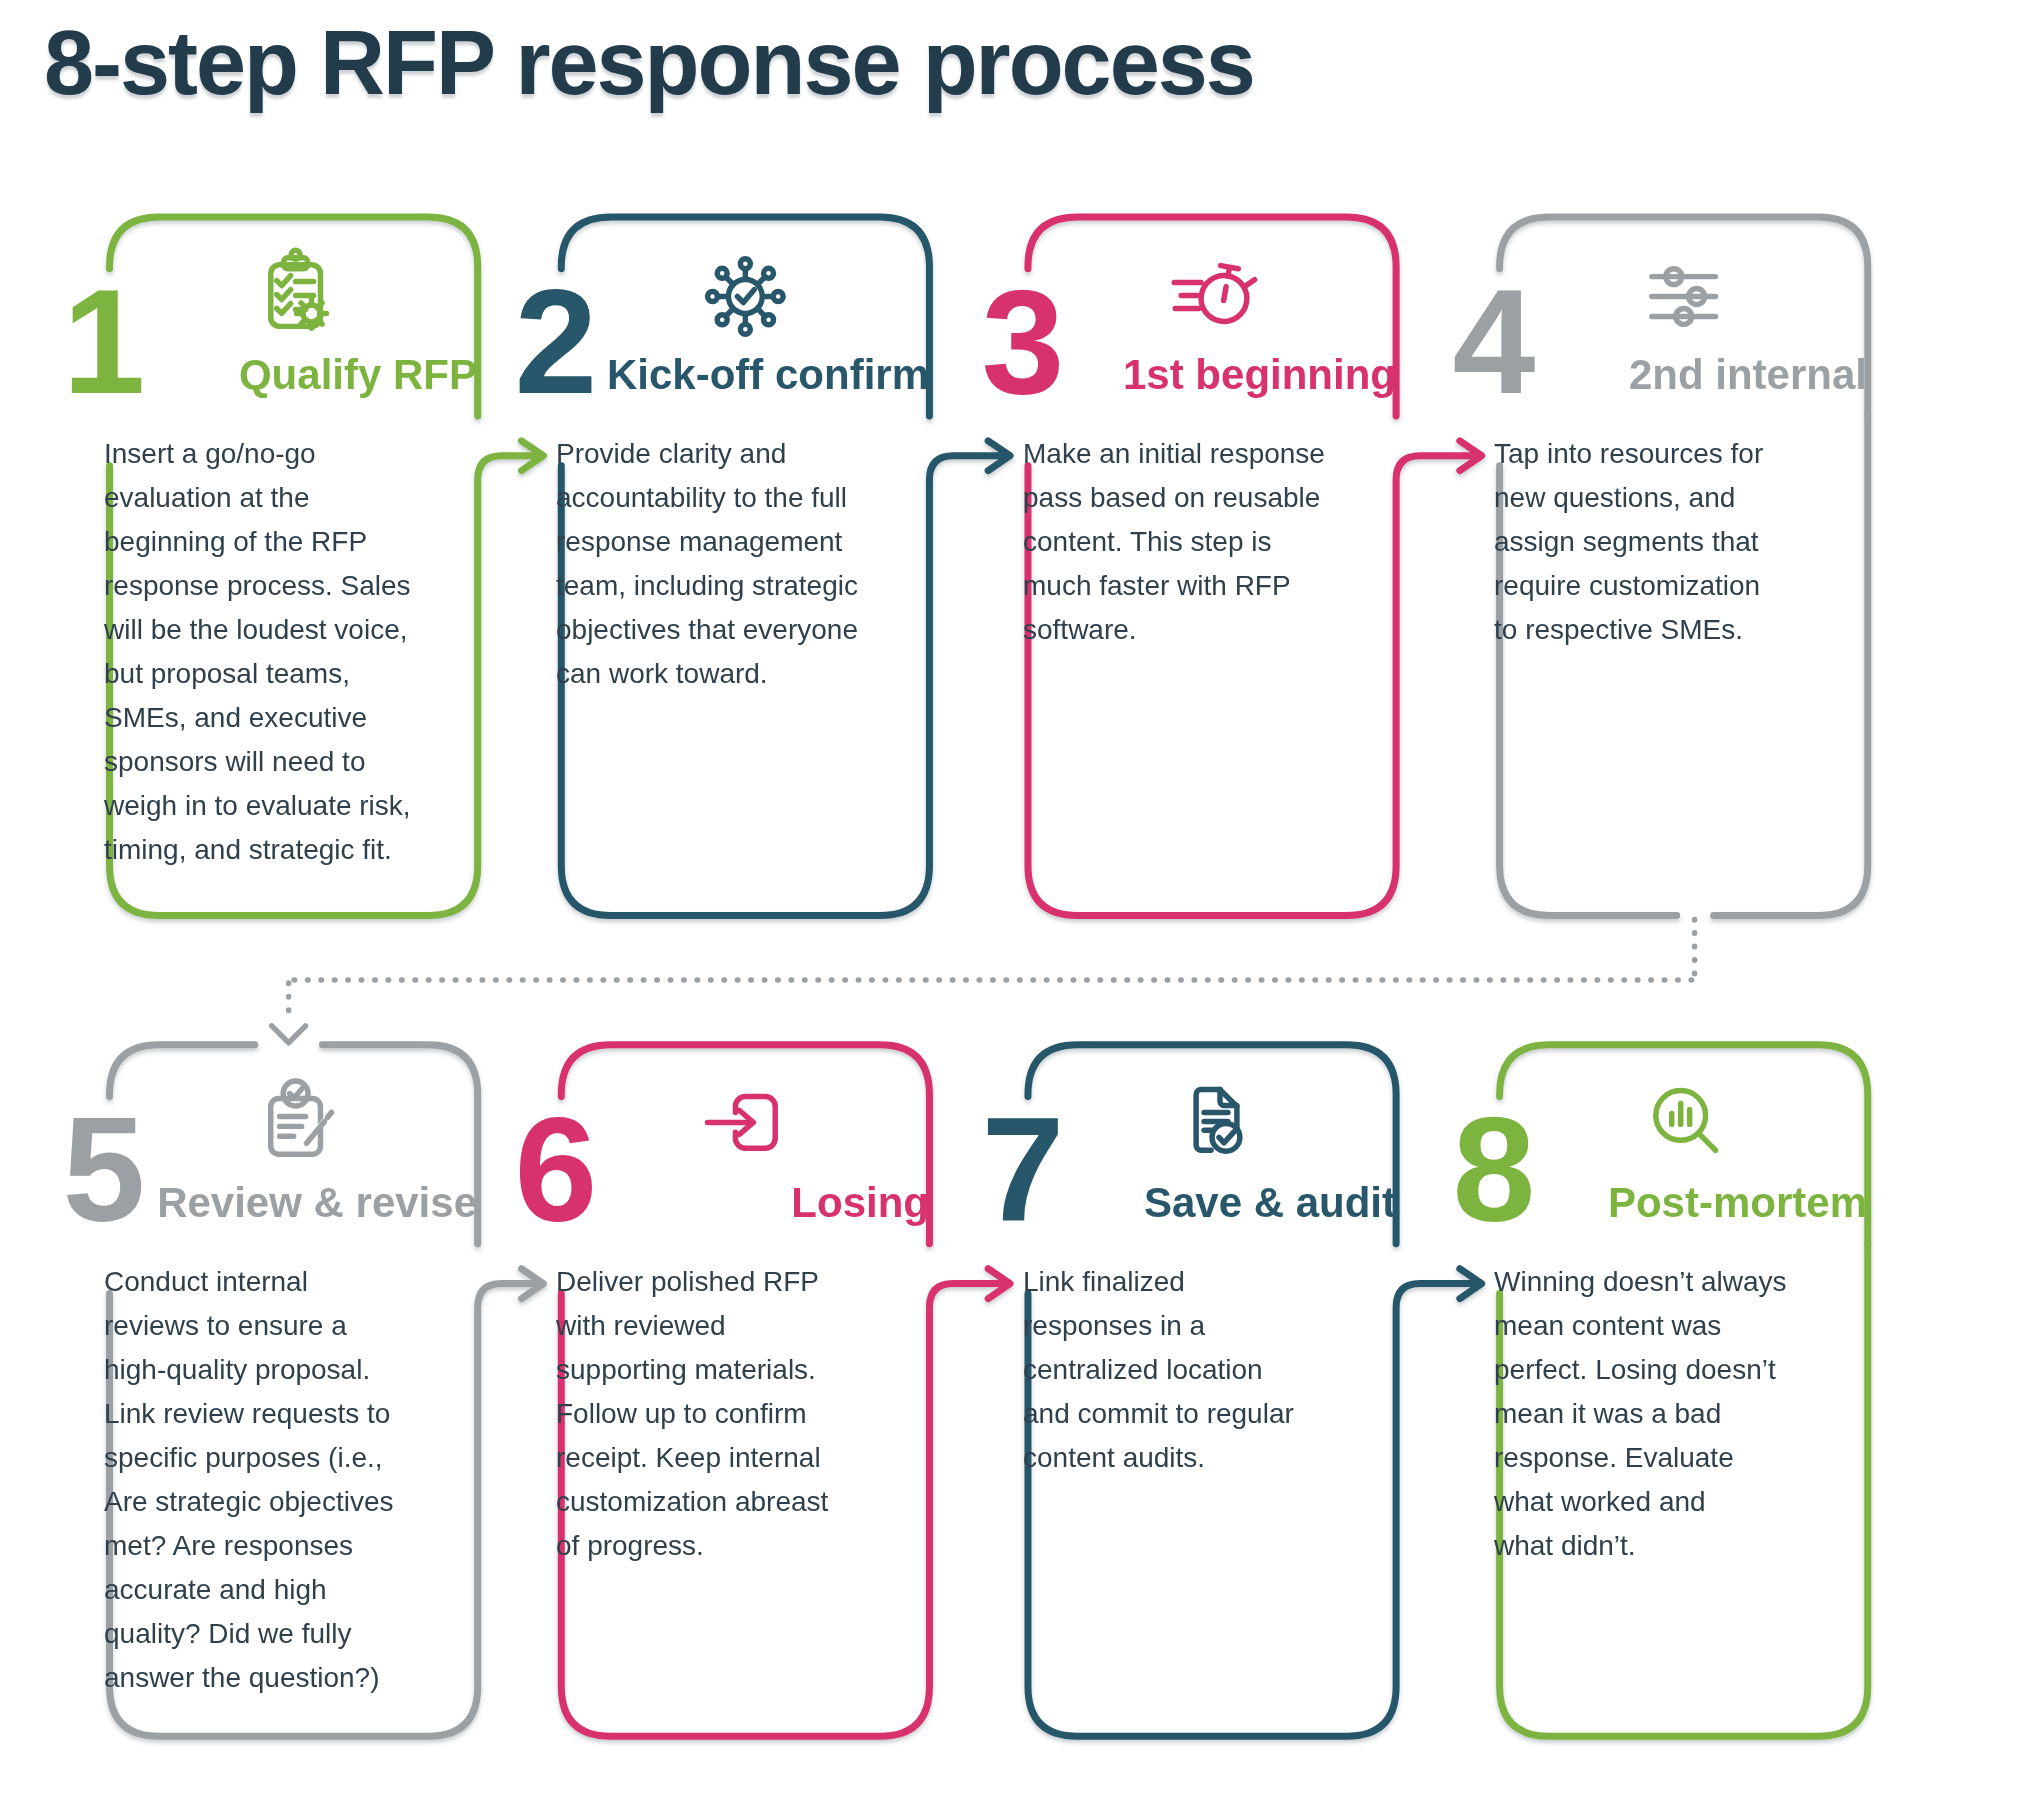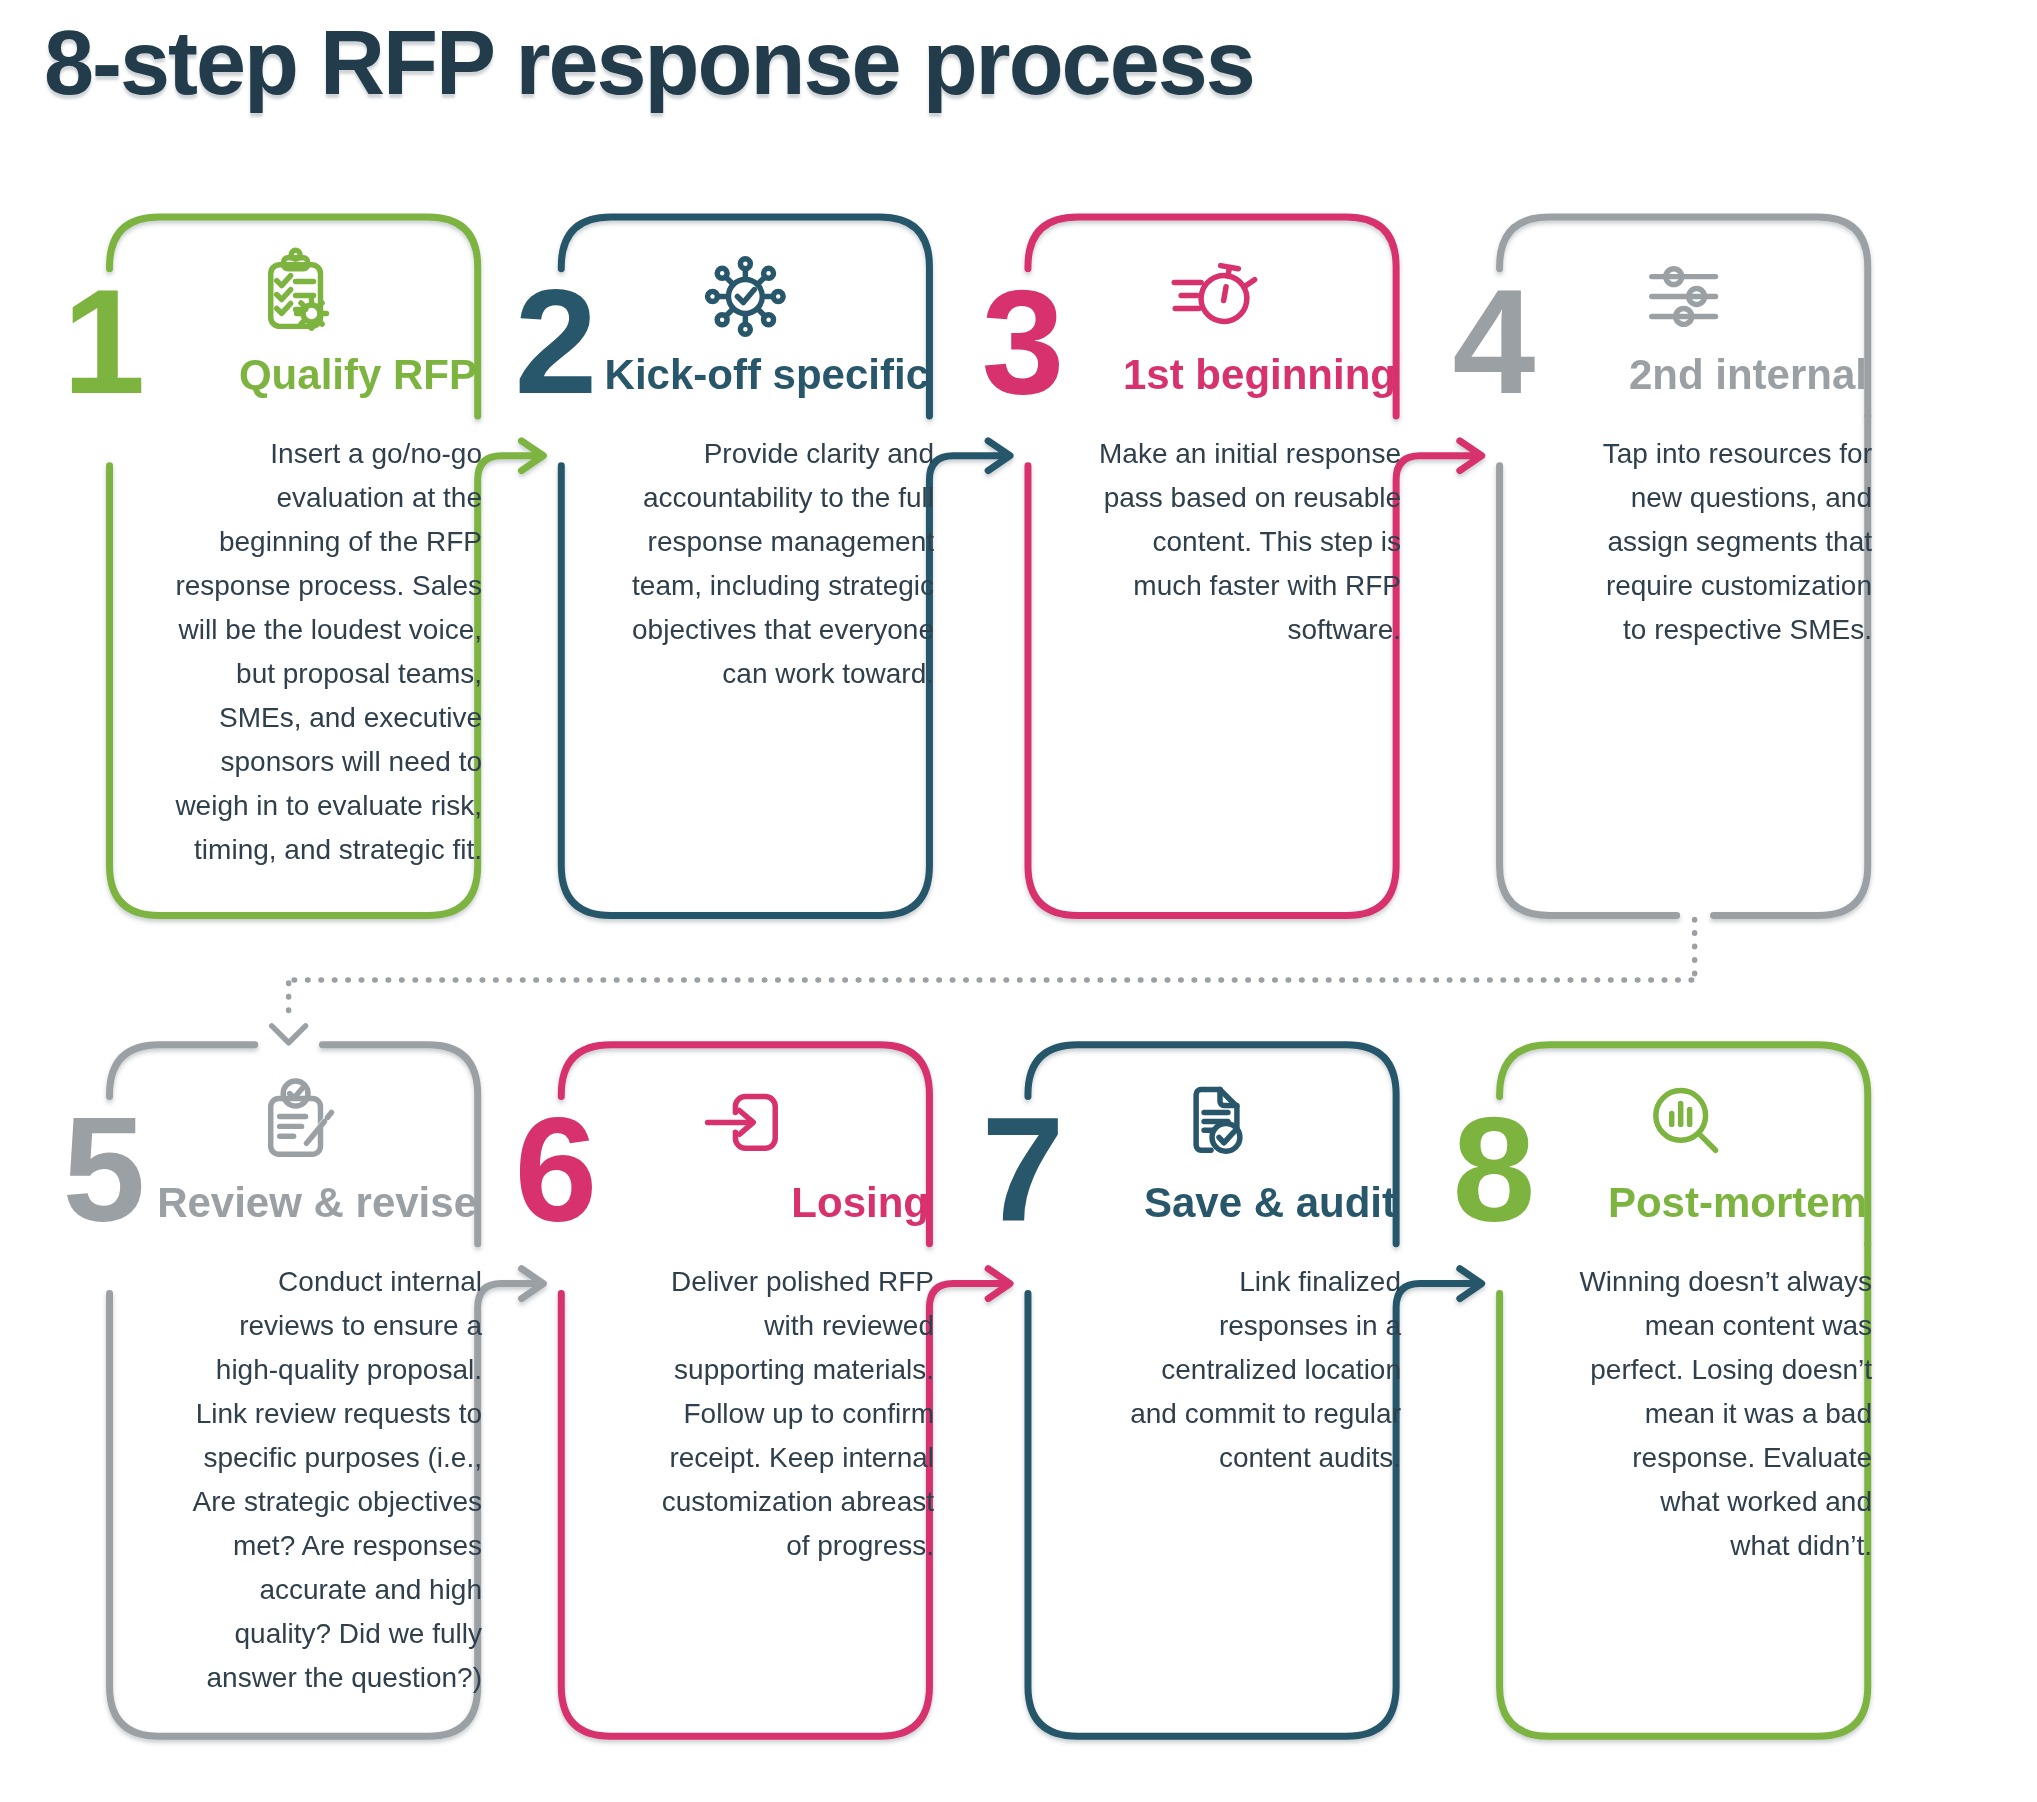--- a/index.html
+++ b/index.html
@@ -20,21 +20,21 @@
     position:absolute;left:-5px;top:50px;transform:translateX(-50%);
     font-size:149px;line-height:149px;font-weight:bold;
   }
   .step-title{
     position:absolute;left:0;top:133px;width:368px;
     font-size:42px;line-height:50px;font-weight:bold;text-align:right;
     white-space:nowrap;
   }
   .step-desc{
     position:absolute;left:-5px;top:215px;width:378px;
-    font-size:28px;line-height:44px;text-align:right;
+    font-size:28px;line-height:44px;text-align:left;
     color:var(--c-body);white-space:pre-line;
   }
   
   .tc-green{color:var(--c-green);} .tc-navy{color:var(--c-navy);}
   .tc-pink{color:var(--c-pink);}  .tc-gray{color:var(--c-gray);}
   .sg{stroke:var(--c-green);} .sn{stroke:var(--c-navy);}
   .sp{stroke:var(--c-pink);}  .sgr{stroke:var(--c-gray);}
   .fg{fill:var(--c-green);stroke:none;} .fp{fill:var(--c-pink);stroke:none;}
   .fgr{fill:var(--c-gray);stroke:none;}
   .border-path{fill:none;stroke-width:7;stroke-linecap:round;stroke-linejoin:round;}
@@ -191,21 +191,21 @@
 response process. Sales
 will be the loudest voice,
 but proposal teams,
 SMEs, and executive
 sponsors will need to
 weigh in to evaluate risk,
 timing, and strategic fit.</div>
   </div>
   <div class="card" style="left:561px;top:217px;">
     <div class="step-number tc-navy">2</div>
-    <div class="step-title tc-navy">Kick-off specific</div>
+    <div class="step-title tc-navy">Kick-off confirm</div>
     <div class="step-desc">Provide clarity and
 accountability to the full
 response management
 team, including strategic
 objectives that everyone
 can work toward.</div>
   </div>
   <div class="card" style="left:1028px;top:217px;">
     <div class="step-number tc-pink">3</div>
     <div class="step-title tc-pink">1st beginning</div>

